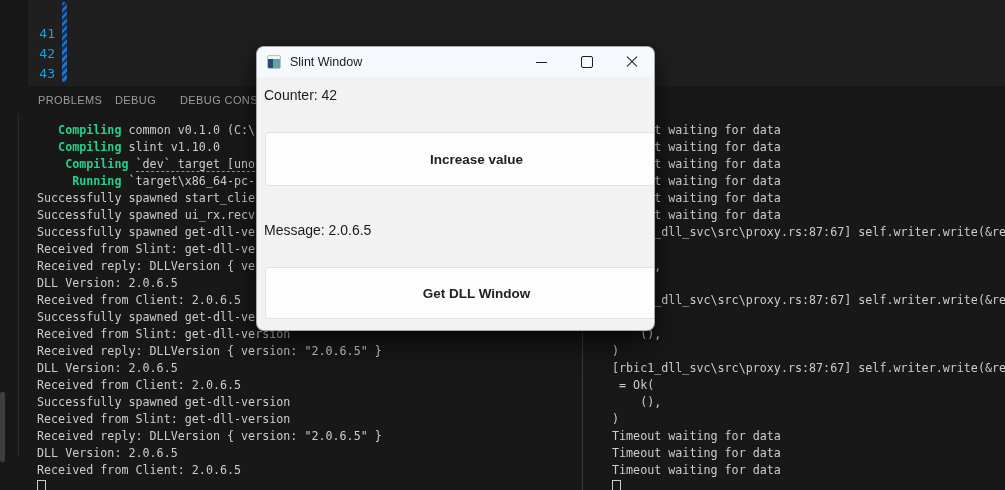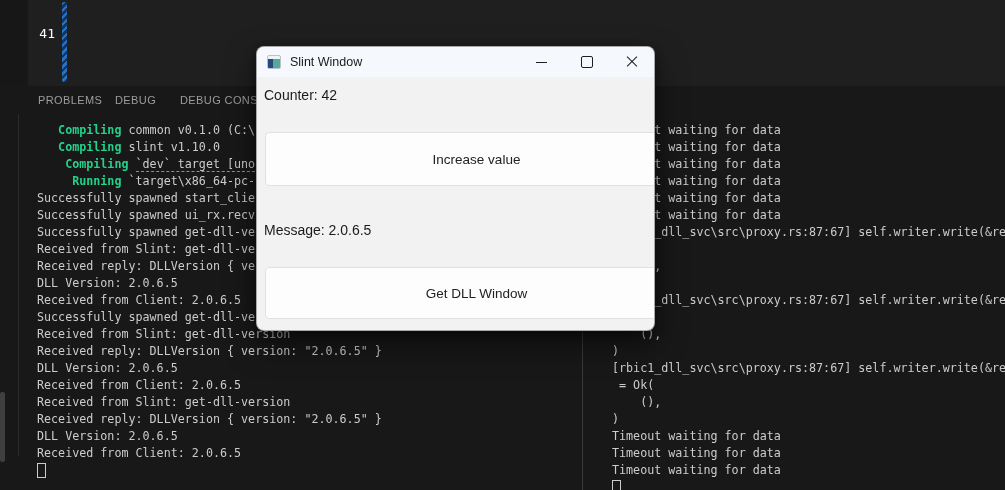--- a/index.html
+++ b/index.html
@@ -3,21 +3,21 @@
 <meta charset="utf-8">
 <style>
   html,body{margin:0;padding:0;background:#000;}
   .screen{position:relative;width:1005px;height:490px;background:#181818;overflow:hidden;
           font-family:"DejaVu Sans Mono",monospace;}
   
   .editor{position:absolute;left:0;top:0;width:1005px;height:86px;background:#1f1f1f;}
   .editor-leftcol{position:absolute;left:0;top:0;width:28px;height:86px;background:#171717;}
   .code-row{position:absolute;left:0;width:1005px;height:20px;line-height:20px;
             font-size:13px;color:#cccccc;white-space:pre;}
-  .lnum{position:absolute;left:30px;width:25px;text-align:right;color:#ffffff;}
+  .lnum{position:absolute;left:30px;width:25px;text-align:right;color:#0ea5e9;}
   .ctext{position:absolute;left:85px;}
   .ctail{position:absolute;left:656px;}
   .git-modified{position:absolute;left:62px;top:2px;width:5px;height:80px;border-radius:2px;
     background:repeating-linear-gradient(135deg,#2472c8 0 2.5px,#17355c 2.5px 5px);}
   
   .tabbar{position:absolute;left:0;top:86px;width:1005px;height:28px;background:#181818;
           border-bottom:1px solid #fef9c3;font-family:"Liberation Sans",sans-serif;}
   .ptab{position:absolute;top:0;height:28px;line-height:28px;font-size:11px;letter-spacing:.4px;
         color:#9d9d9d;cursor:default;}
   
@@ -48,33 +48,41 @@
   .ic-min{width:11px;height:1px;background:#1f1f1f;}
   .ic-max{width:10px;height:10px;border:1px solid #1f1f1f;border-radius:2px;}
   .ic-close{position:relative;width:12px;height:12px;}
   .ic-close:before,.ic-close:after{content:"";position:absolute;left:-1px;top:5px;width:14px;height:1px;
     background:#1f1f1f;}
   .ic-close:before{transform:rotate(45deg);}
   .ic-close:after{transform:rotate(-45deg);}
   .dlg-label{position:absolute;left:7px;font-size:14px;color:#1b1b1b;}
   .dlg-btn{position:absolute;left:8px;width:423px;border-radius:4px;background:#fdfdfd;
     border:1px solid #e1e1e1;box-sizing:border-box;display:flex;align-items:center;justify-content:center;
-    font-size:13.5px;color:#222222;cursor:default;}
+    font-size:13.5px;color:#222222;cursor:default;font-weight:bold;}
 </style>
 </head>
 <body>
 
 <div class="screen">
 
   <div class="editor">
     <div class="editor-leftcol"></div>
     <div class="git-modified"></div>
 
     <div class="code-row" style="top:4px;">
       <span class="lnum">41</span>
+    </div>
+    <div class="code-row" style="top:24px;">
+      <span class="lnum">42</span>
+      <span class="ctext"></span>
+    </div>
+    <div class="code-row" style="top:44px;">
+      <span class="lnum">43</span>
+      <span class="ctext">## if you prefer cargo</span>
     </div>
     <div class="code-row" style="top:64px;">
       <span class="lnum">44</span>
       <span class="ctext">PS&gt; cargo build --targ</span>
       <span class="ctail">c1_dll_svc --example server</span>
     </div>
   </div>
 
   <div class="tabbar">
     <span class="ptab" style="left:38px;">PROBLEMS</span>
@@ -96,20 +104,21 @@
         <div class="trow">Successfully spawned get-dll-ve</div>
         <div class="trow">Received from Slint: get-dll-ve</div>
         <div class="trow">Received reply: DLLVersion { ve</div>
         <div class="trow">DLL Version: 2.0.6.5</div>
         <div class="trow">Received from Client: 2.0.6.5</div>
         <div class="trow">Successfully spawned get-dll-ve</div>
         <div class="trow">Received from Slint: get-dll-version</div>
         <div class="trow">Received reply: DLLVersion { version: "2.0.6.5" }</div>
         <div class="trow">DLL Version: 2.0.6.5</div>
         <div class="trow">Received from Client: 2.0.6.5</div>
+        <div class="trow">Successfully spawned get-dll-version</div>
         <div class="trow">Received from Slint: get-dll-version</div>
         <div class="trow">Received reply: DLLVersion { version: "2.0.6.5" }</div>
         <div class="trow">DLL Version: 2.0.6.5</div>
         <div class="trow">Received from Client: 2.0.6.5</div>
         <div class="trow"><span class="cursor"></span></div>
       </div>
     <div id="term-right" class="pane pane-right">
         <div class="trow">Timeout waiting for data</div>
         <div class="trow">Timeout waiting for data</div>
         <div class="trow">Timeout waiting for data</div>

